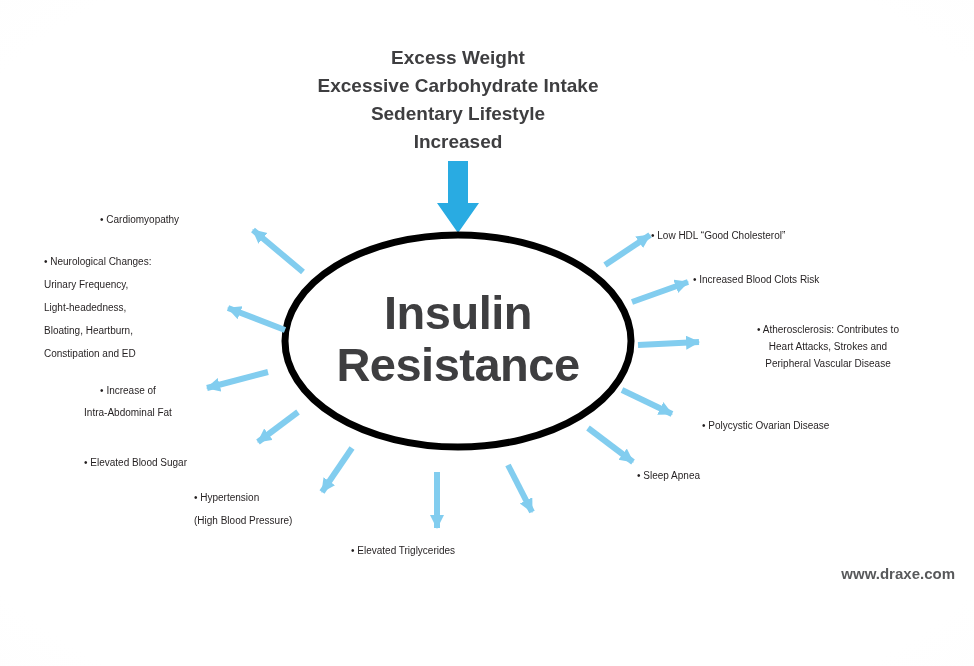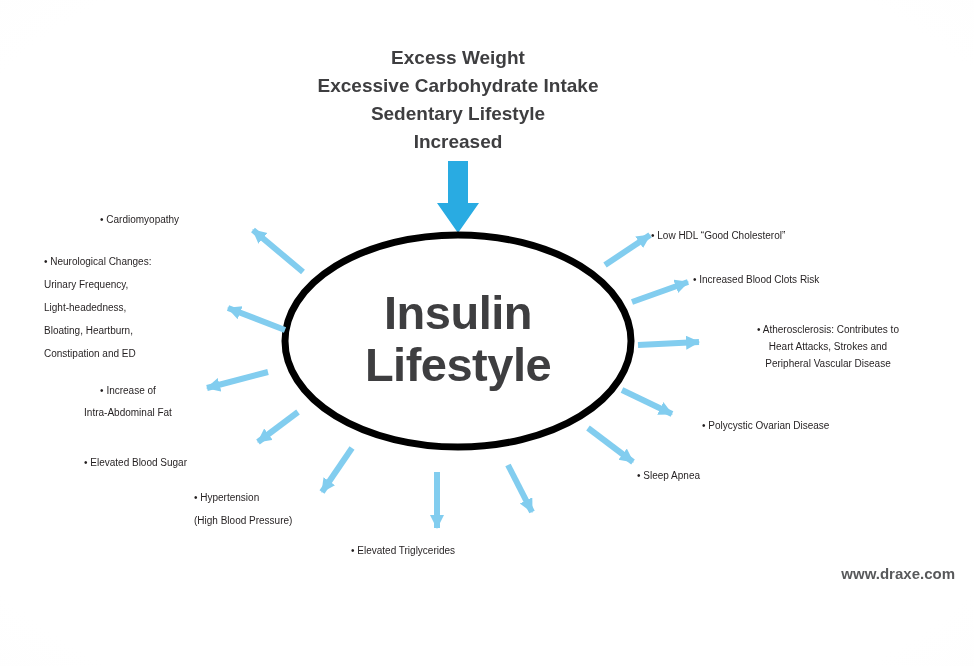--- a/index.html
+++ b/index.html
@@ -76,21 +76,21 @@
 
     <line class="spoke" x1="605" y1="265" x2="650" y2="235" marker-end="url(#ah)"></line>
     <line class="spoke" x1="632" y1="302" x2="688" y2="282" marker-end="url(#ah)"></line>
     <line class="spoke" x1="638" y1="345" x2="699" y2="342" marker-end="url(#ah)"></line>
     <line class="spoke" x1="622" y1="390" x2="672" y2="414" marker-end="url(#ah)"></line>
     <line class="spoke" x1="588" y1="428" x2="633" y2="462" marker-end="url(#ah)"></line>
     <line class="spoke" x1="508" y1="465" x2="532" y2="512" marker-end="url(#ah)"></line>
   </svg>
 
   <div class="center-title">Insulin
-Lifestyle</div>
+Resistance</div>
 
   <div class="fx" style="left:100px;top:209px;">• Cardiomyopathy</div>
   <div class="fx" id="fx-neuro" style="left:44px;top:250px;">• Neurological Changes:
 Urinary Frequency,
 Light-headedness,
 Bloating, Heartburn,
 Constipation and ED</div>
   <div class="fx c" style="left:30px;top:380px;width:196px;">• Increase of
 Intra-Abdominal Fat</div>
   <div class="fx" style="left:84px;top:452px;">• Elevated Blood Sugar</div>

